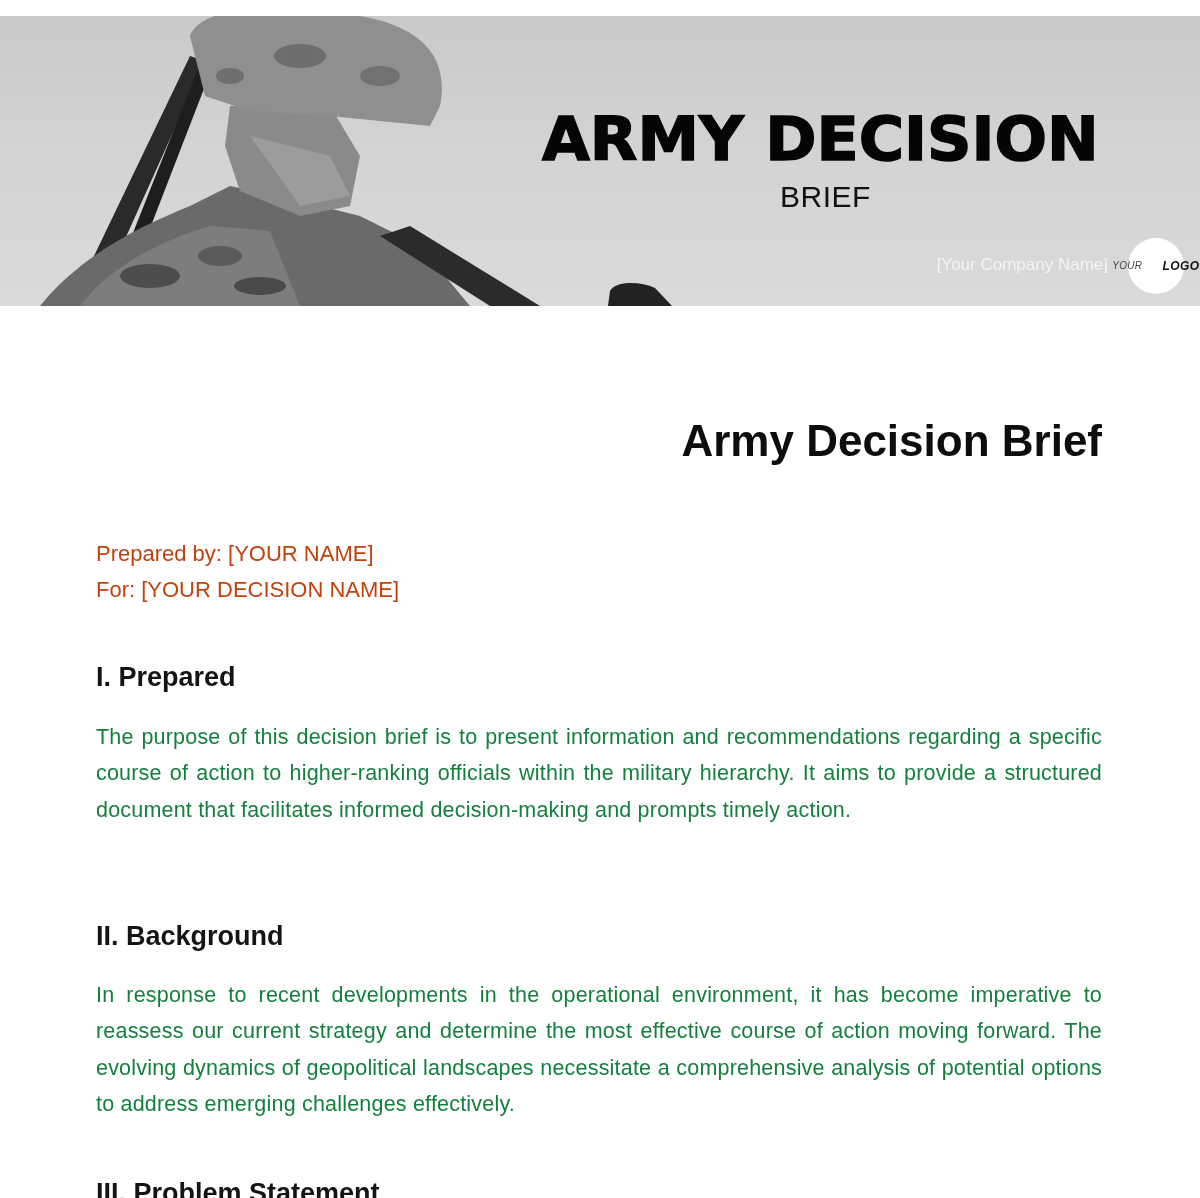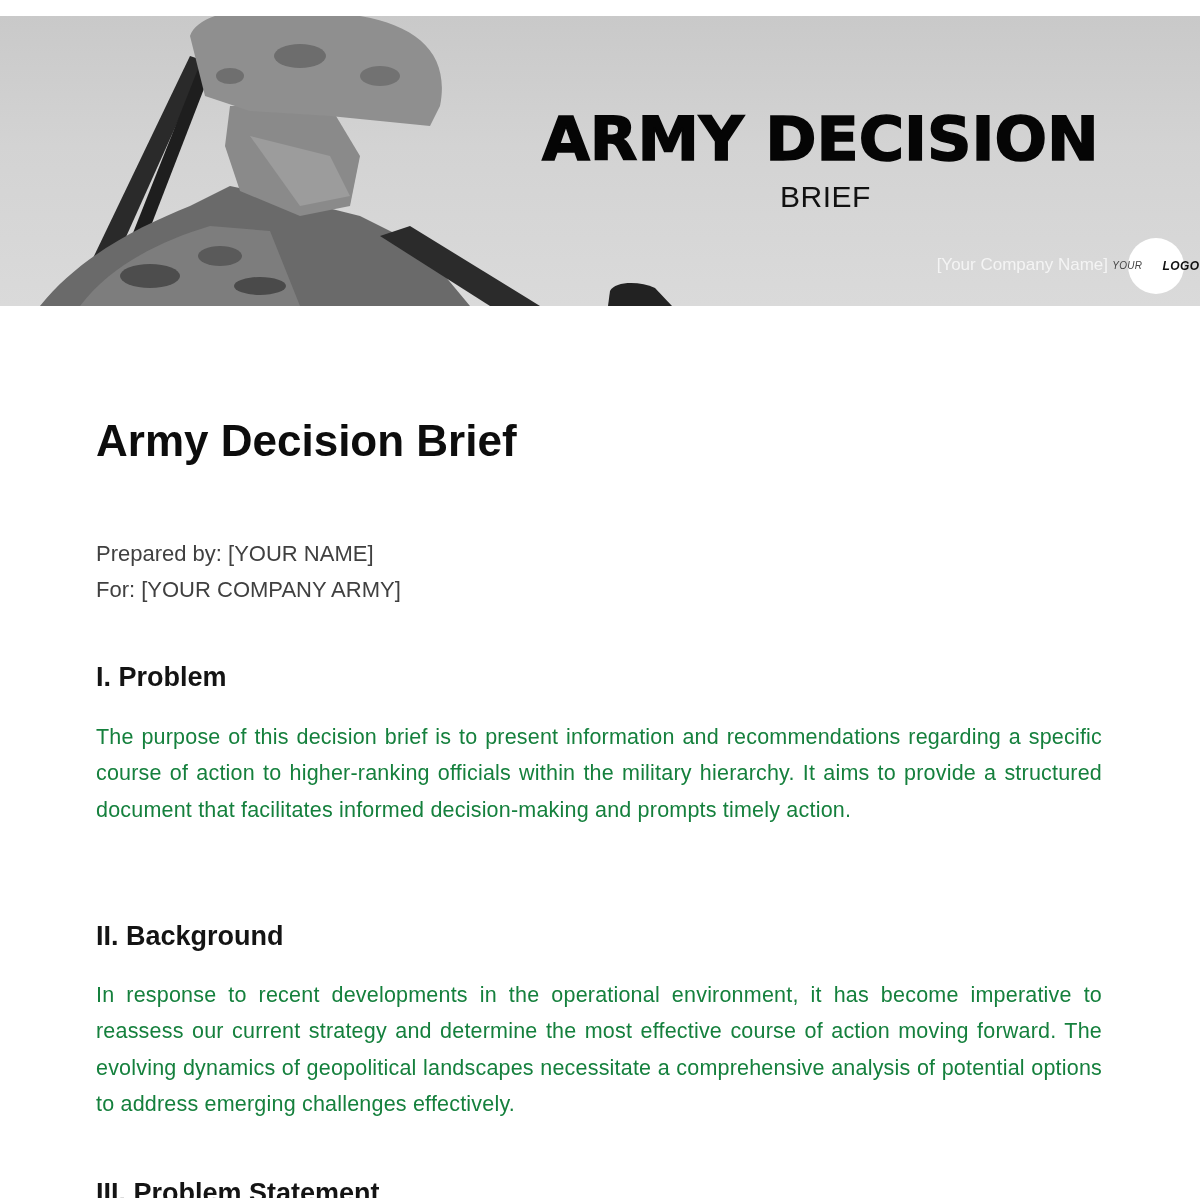--- a/index.html
+++ b/index.html
@@ -28,24 +28,24 @@
     }
     .logo-circle {
       position: absolute; left: 1128px; top: 222px; width: 56px; height: 56px; border-radius: 50%;
       background: #ffffff; display: flex; flex-direction: row; align-items: center; justify-content: center; font-style: italic;
     }
     .logo-top { font-size: 10px; color: #444; line-height: 10px; letter-spacing: 0.3px; }
     .logo-bottom { font-size: 12px; color: #111; font-weight: bold; line-height: 11px; letter-spacing: 0.5px; margin-left: 20px; }
 
     .doc { position: absolute; left: 96px; top: 0; width: 1006px; }
     .doc-title {
-      position: absolute; left: 0; top: 416px; width: 1006px; text-align: left;
+      position: absolute; left: 0; top: 416px; width: 1006px; text-align: right;
       font-family: "Liberation Sans", sans-serif; font-weight: bold; font-size: 44px; color: #0d0d0d;
     }
-    .meta { position: absolute; left: 0; top: 536px; font-size: 22px; color: #404040; line-height: 36px; }
+    .meta { position: absolute; left: 0; top: 536px; font-size: 22px; color: #c2410c; line-height: 36px; }
 
     .section-heading {
       position: absolute; left: 0; font-weight: bold; font-size: 27px; color: #141414;
     }
     .section-body {
       position: absolute; left: 0; width: 1006px; font-size: 21.5px; color: #15803d;
       line-height: 36.3px; text-align: justify; letter-spacing: 0.2px;
     }
     .h-purpose { top: 662px; }
     .b-purpose { top: 719px; }
@@ -87,23 +87,23 @@
     <span class="logo-top">YOUR</span>
     <span class="logo-bottom">LOGO</span>
   </div>
 </header>
 
 <main class="doc">
   <h1 class="doc-title">Army Decision Brief</h1>
 
   <div class="meta">
     <div>Prepared by: [YOUR NAME]</div>
-    <div>For: [YOUR COMPANY ARMY]</div>
+    <div>For: [YOUR DECISION NAME]</div>
   </div>
 
-  <h2 class="section-heading h-purpose">I. Problem</h2>
+  <h2 class="section-heading h-purpose">I. Prepared</h2>
   <p class="section-body b-purpose">The purpose of this decision brief is to present information and recommendations regarding a specific course of action to higher-ranking officials within the military hierarchy. It aims to provide a structured document that facilitates informed decision-making and prompts timely action.</p>
 
   <h2 class="section-heading h-background">II. Background</h2>
   <p class="section-body b-background">In response to recent developments in the operational environment, it has become imperative to reassess our current strategy and determine the most effective course of action moving forward. The evolving dynamics of geopolitical landscapes necessitate a comprehensive analysis of potential options to address emerging challenges effectively.</p>
 
   <h2 class="section-heading h-problem">III. Problem Statement</h2>
 </main>
 
 </body></html>

